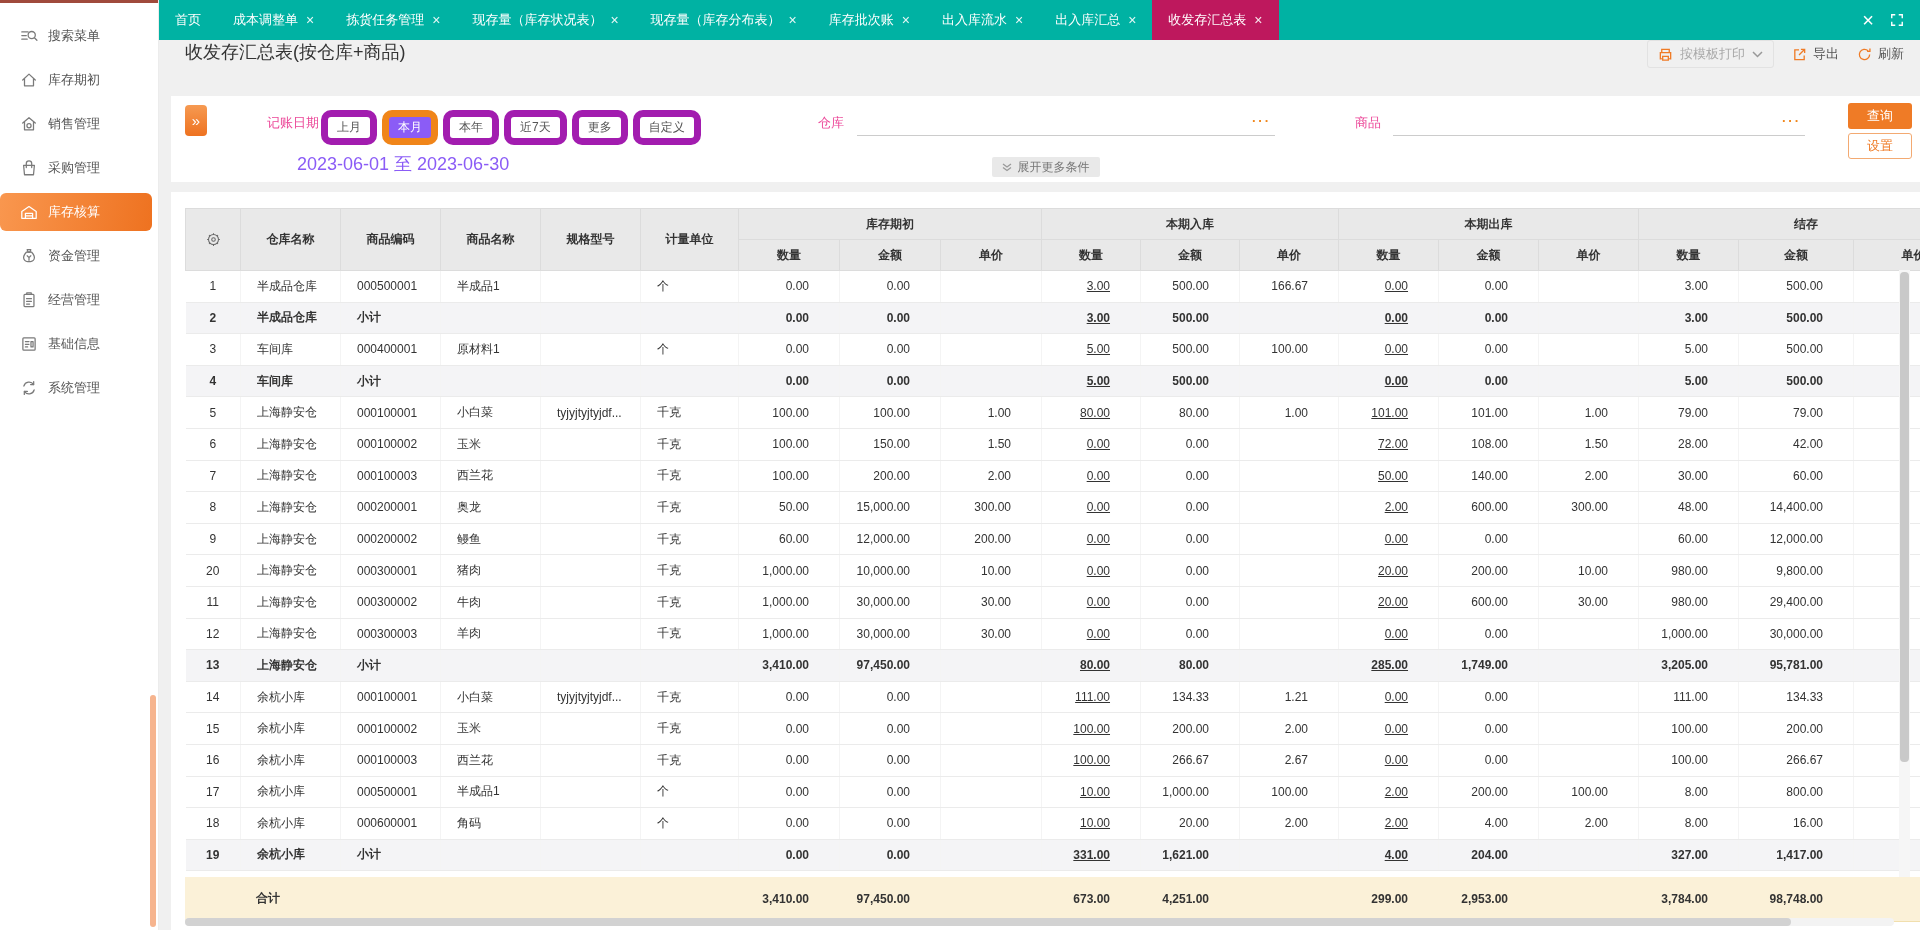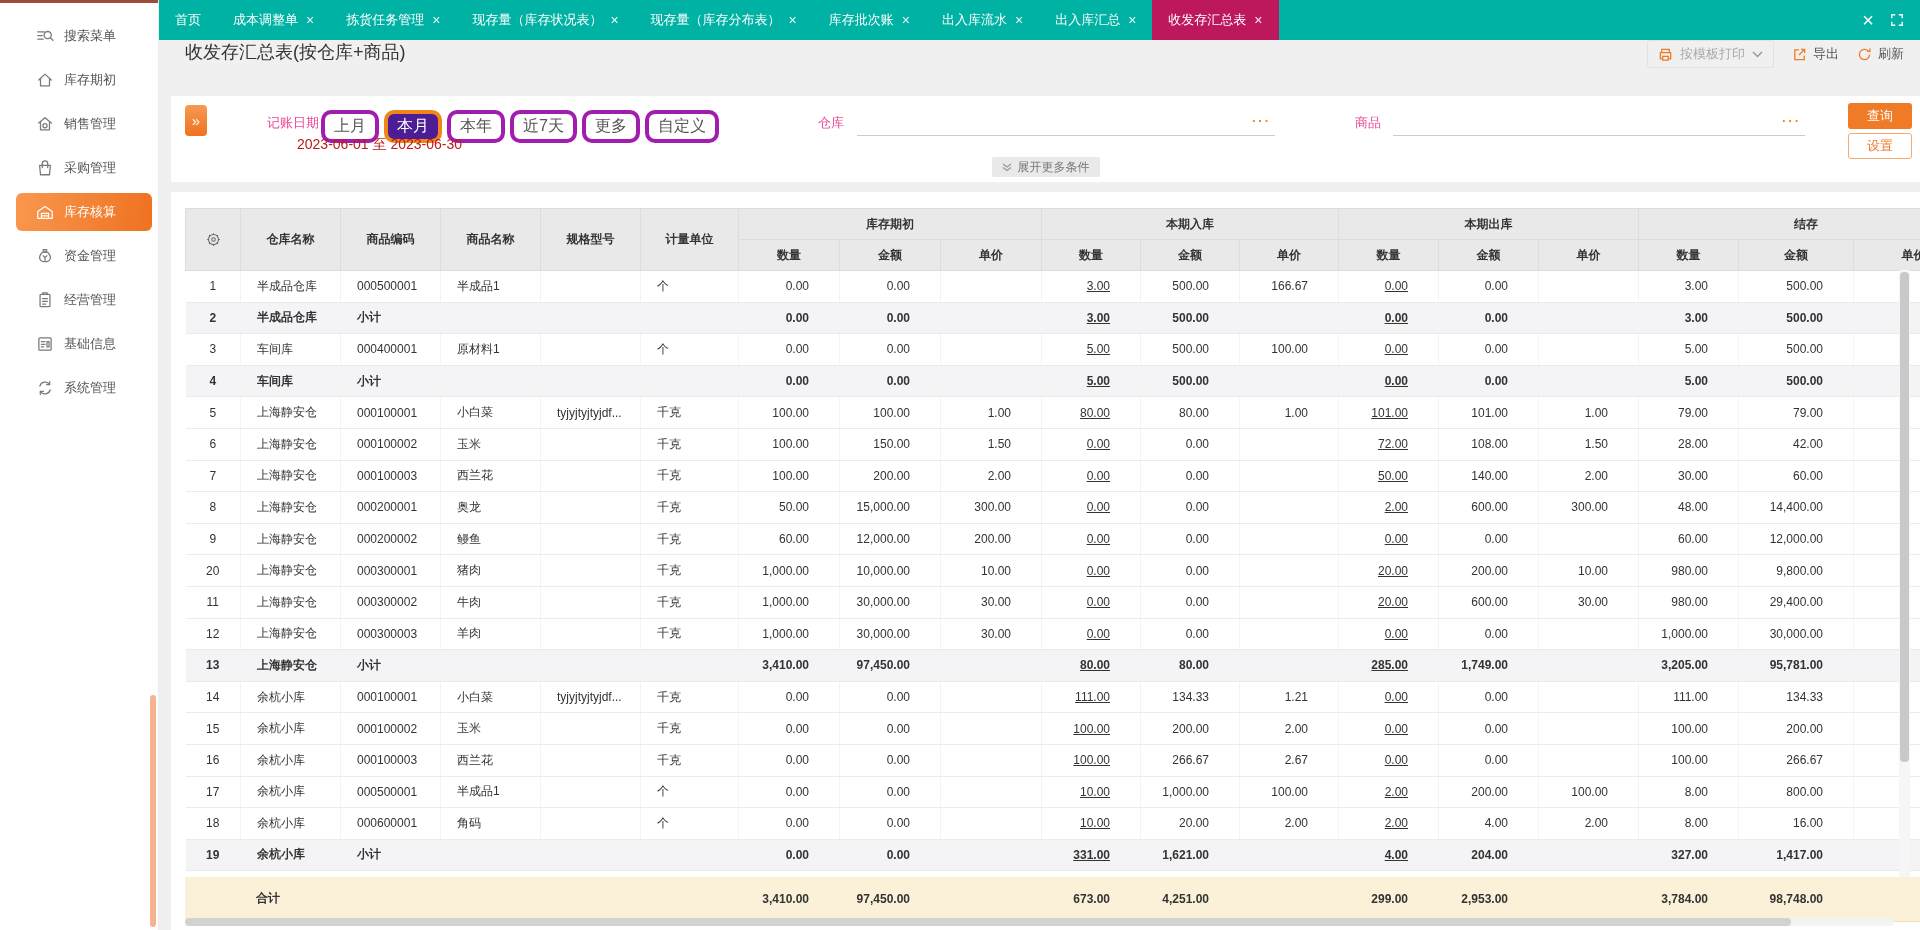--- a/index.html
+++ b/index.html
@@ -4,21 +4,21 @@
 <style>
   *{box-sizing:border-box;margin:0;padding:0}
   body{width:1920px;height:930px;overflow:hidden;background:#f0f0f0;
        font-family:"Liberation Sans","DejaVu Sans",sans-serif;font-size:13px;color:#333}
   .app{position:relative;width:1920px;height:930px}
 
   
   .sidebar{position:absolute;left:0;top:0;width:159px;height:930px;background:#fff;border-right:1px solid #ececec;z-index:6}
   .sidebar-top-strip{height:3px;background:#a04a3c}
   .side-menu{padding-top:8px}
-  .side-item{display:flex;align-items:center;gap:10px;height:38px;margin:6px 6px 6px 16px;padding-left:20px;color:#555;cursor:pointer;white-space:nowrap}
+  .side-item{display:flex;align-items:center;gap:10px;height:38px;margin:6px 6px 6px 0;padding-left:20px;color:#555;cursor:pointer;white-space:nowrap}
   .side-item .ic{width:18px;height:18px;color:#7a7a7a;flex:0 0 18px;display:inline-flex}
   .side-item .ic svg{width:18px;height:18px;stroke:currentColor;fill:none;stroke-width:1.4;stroke-linecap:round;stroke-linejoin:round}
   .side-item.active{background:linear-gradient(100deg,#f9974f,#ee7220);color:#fff;border-radius:6px}
   .side-item.active .ic{color:#fff}
   .side-scroll-thumb{position:absolute;right:2px;top:695px;width:6px;height:232px;background:#f6b48e;border-radius:3px}
 
   
   .main{position:absolute;left:159px;top:0;right:0;bottom:0}
 
   .tab-bar{position:absolute;top:0;left:0;right:0;height:40px;background:#00b2a3;display:flex;align-items:stretch;color:#fff;z-index:4}
@@ -36,23 +36,23 @@
   .print-btn{display:flex;align-items:center;gap:7px;border:1px solid #e2e2e2;border-radius:3px;padding:4px 10px;color:#a8a8a8;cursor:pointer}
   .oicon svg{stroke:#ef7b26;fill:none;stroke-width:1.4;width:15px;height:15px;display:block}
   .gicon svg{stroke:#999;fill:none;stroke-width:1.5;width:11px;height:7px;display:block}
 
   
   .filter-card{position:absolute;top:96px;left:12px;right:0;height:86px;background:#fff}
   .collapse-btn{position:absolute;left:14px;top:9px;width:22px;height:31px;background:linear-gradient(180deg,#f69a52,#ee7220);border-radius:4px;color:#fff;display:flex;align-items:center;justify-content:center;font-size:15px;cursor:pointer}
   .f-label{position:absolute;top:18px;font-size:13px;color:#ec4899}
   .lbl-date{left:96px}
   .pills{position:absolute;left:150px;top:14px;display:flex;gap:5px;align-items:center}
-  .pill{border:4px solid #a21caf;border-radius:10px;padding:2px 9px;font-size:16px;color:#555;cursor:pointer;white-space:nowrap}
-  .pill.active{background:#4c1d95;border-color:#f08519;color:#fff}
-  .date-range{position:absolute;left:126px;top:40px;font-size:14px;color:#b91c1c}
+  .pill{border:7px solid #a21caf;border-radius:10px;padding:2px 9px;font-size:12px;color:#555;cursor:pointer;white-space:nowrap}
+  .pill.active{background:#8b5cf6;border-color:#f08519;color:#fff}
+  .date-range{position:absolute;left:126px;top:56px;font-size:18px;color:#8b5cf6}
   .lbl-wh{left:647px}
   .input-line{position:absolute;top:14px;height:26px;border-bottom:1px solid #ccc}
   .line-wh{left:686px;width:418px}
   .lbl-pd{left:1184px}
   .line-pd{left:1222px;width:412px}
   .dots{position:absolute;right:4px;top:3px;color:#f08519;font-weight:bold;letter-spacing:2px;cursor:pointer}
   .query-btn{position:absolute;right:8px;top:7px;width:64px;height:26px;background:#ef7b26;color:#fff;border-radius:3px;display:flex;align-items:center;justify-content:center;cursor:pointer}
   .settings-btn{position:absolute;right:8px;top:37px;width:64px;height:26px;background:#fff;border:1px solid #f3aa72;color:#ef7b26;border-radius:3px;display:flex;align-items:center;justify-content:center;cursor:pointer}
   .expand-btn{position:absolute;left:50%;transform:translateX(-50%);top:61px;height:20px;background:#e9e9e9;border-radius:2px;color:#777;font-size:12px;display:flex;align-items:center;gap:6px;padding:0 10px;cursor:pointer}
   .expand-btn svg{stroke:#999;fill:none;stroke-width:1.3;width:10px;height:9px}

